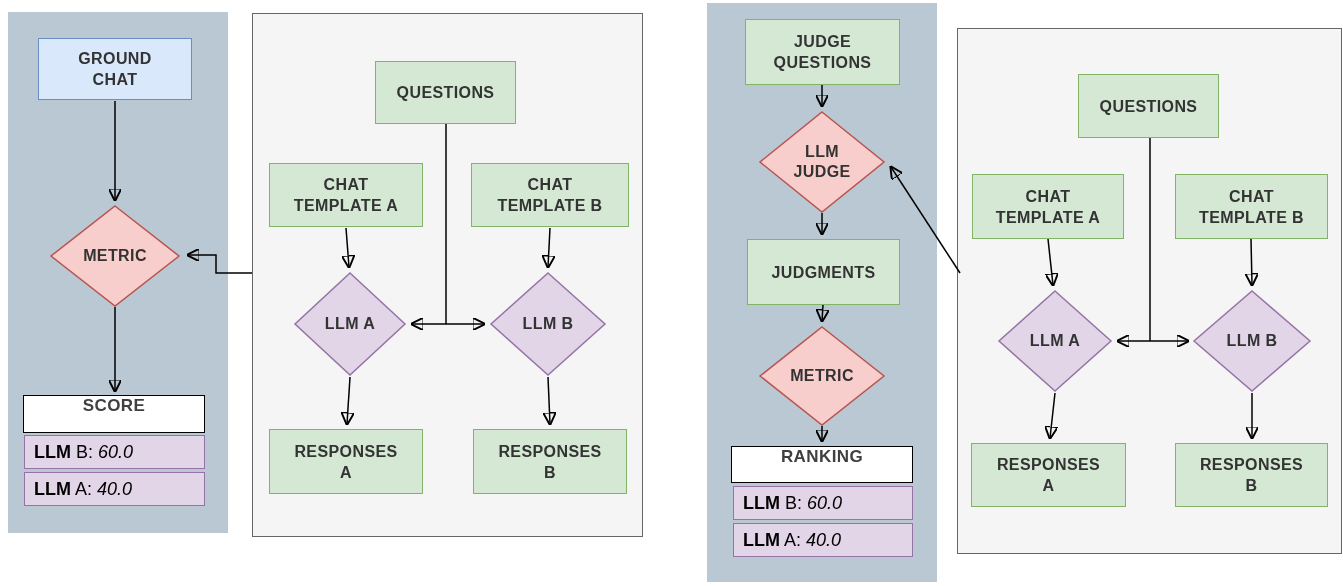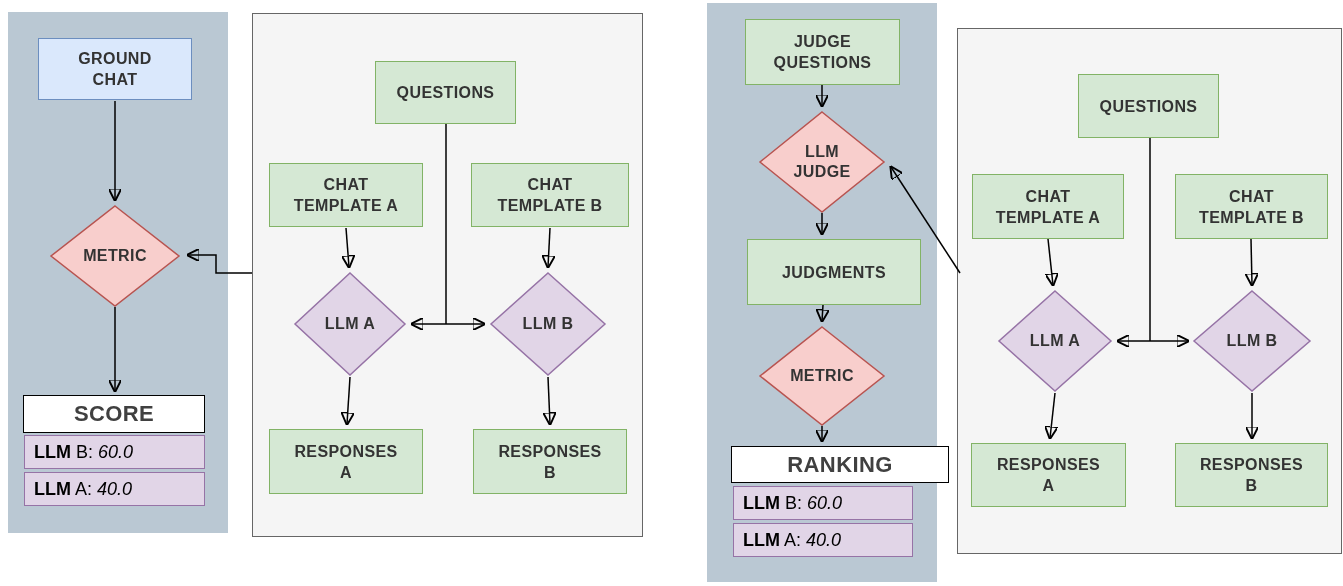--- a/index.html
+++ b/index.html
@@ -22,22 +22,22 @@
   .diamond svg{position:absolute;left:0;top:0;}
   .diamond .node-label{
     position:absolute;left:0;top:0;right:0;bottom:0;
     display:flex;flex-direction:column;align-items:center;justify-content:center;
     font-weight:bold;font-size:16px;letter-spacing:.4px;color:#333333;text-align:center;line-height:20px;
   }
   .diamond.red polygon{fill:#f8cecc;stroke:#b85450;stroke-width:1.5;}
   .diamond.purple polygon{fill:#e1d5e7;stroke:#9673a6;stroke-width:1.5;}
   .theader{
     position:absolute;background:#ffffff;border:1px solid #000000;box-sizing:border-box;
-    font-weight:bold;font-size:22px;letter-spacing:.4px;color:#404040;text-align:center;
-    display:flex;align-items:center;justify-content:center;
+    font-weight:bold;font-size:17px;letter-spacing:.4px;color:#404040;text-align:center;
+    display:flex;align-items:flex-start;justify-content:center;
   }
   .trow{
     position:absolute;background:#e1d5e7;border:1px solid #9673a6;box-sizing:border-box;
     font-size:18px;color:#000000;display:flex;align-items:center;padding-left:9px;white-space:pre;
   }
   .trow b{font-weight:bold;}
   .trow i{}
   #overlay{position:absolute;left:0;top:0;pointer-events:none;}
   #overlay path{stroke:#000000;stroke-width:1.5;fill:none;}
 </style>
@@ -118,34 +118,34 @@
   <div class="diamond red" style="left:758px;top:111px;width:128px;height:102px;">
     <svg width="128" height="102" viewBox="0 0 128 102">
       <polygon points="64,1 126,51 64,101 2,51"></polygon>
     </svg>
     <div class="node-label">
       <span class="ln">LLM</span>
       <span class="ln">JUDGE</span>
     </div>
   </div>
 
-  <div class="box green" style="left:747px;top:239px;width:174px;height:66px;">
+  <div class="box green" style="left:747px;top:239px;width:153px;height:66px;">
     <span class="ln">JUDGMENTS</span>
   </div>
 
   <div class="diamond red" style="left:758px;top:326px;width:128px;height:100px;">
     <svg width="128" height="100" viewBox="0 0 128 100">
       <polygon points="64,1 126,50 64,99 2,50"></polygon>
     </svg>
     <div class="node-label">
       <span class="ln">METRIC</span>
     </div>
   </div>
 
-  <div class="theader" style="left:731px;top:446px;width:218px;height:37px;">
+  <div class="theader" style="left:731px;top:446px;width:182px;height:37px;">
     <span>RANKING</span>
   </div>
   <div class="trow" style="left:733px;top:486px;width:180px;height:34px;"><b>LLM</b><span> B: </span><i>60.0</i></div>
   <div class="trow" style="left:733px;top:523px;width:180px;height:34px;"><b>LLM</b><span> A: </span><i>40.0</i></div>
 
   <div class="box green" style="left:1078px;top:74px;width:141px;height:64px;">
     <span class="ln">QUESTIONS</span>
   </div>
   <div class="box green" style="left:972px;top:174px;width:152px;height:65px;">
     <span class="ln">CHAT</span>

